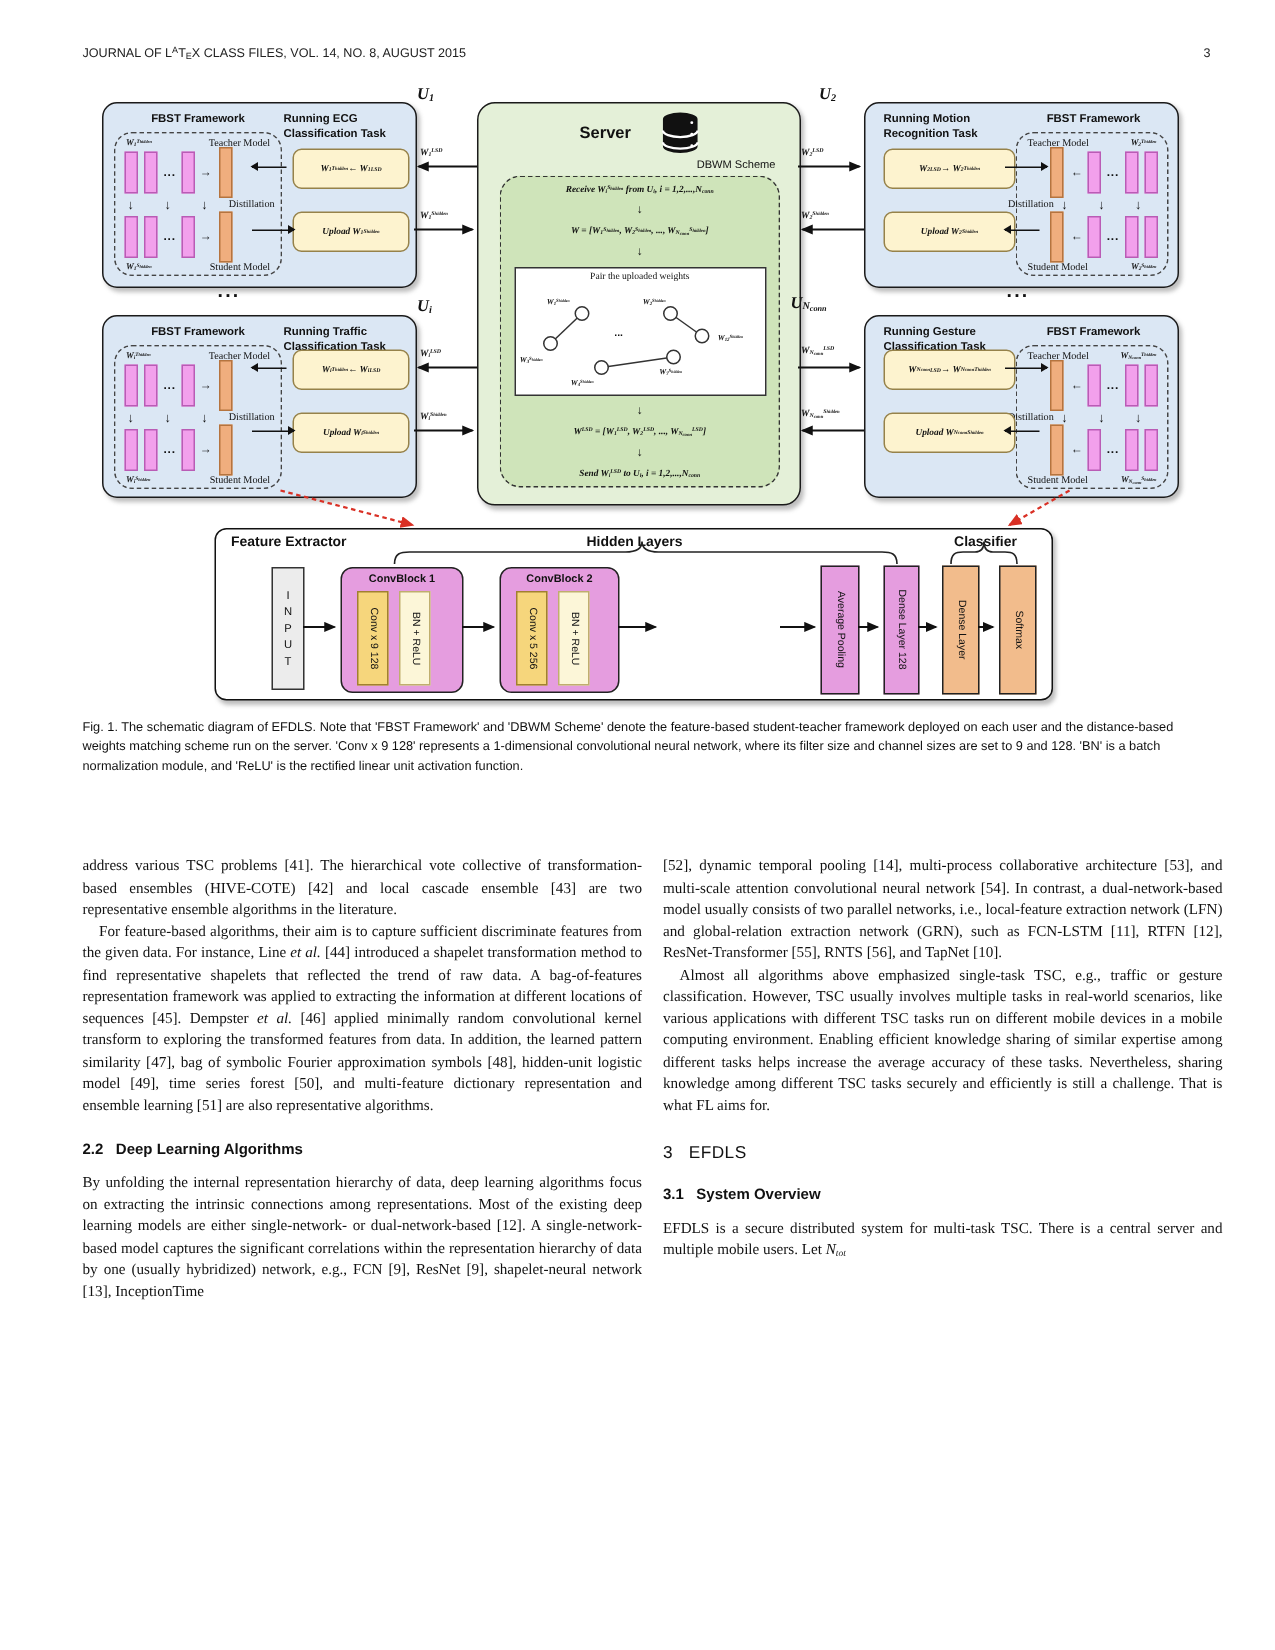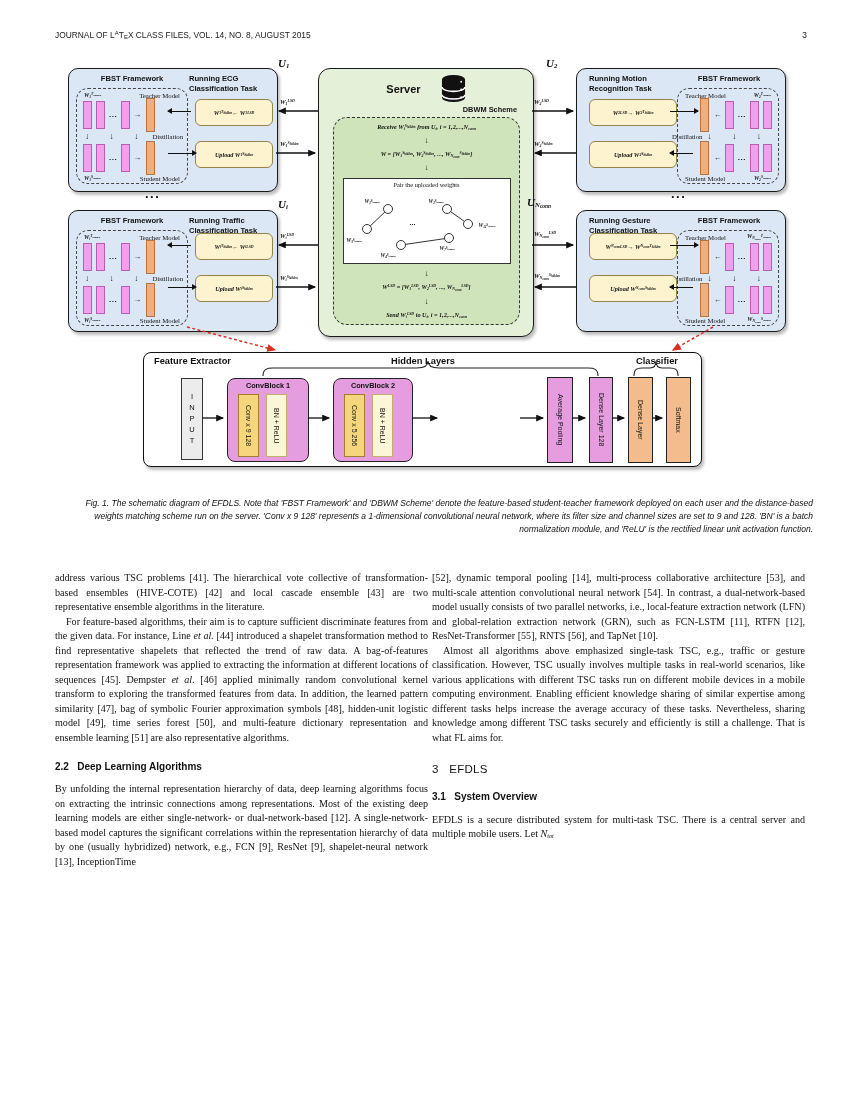--- a/index.html
+++ b/index.html
@@ -49,21 +49,21 @@
   .bot .c1{top:34px;}.bot .c2{top:76px;}
   .conn.dl::before{content:"";position:absolute;left:-1px;top:-4.3px;border:3.4px solid transparent;border-right:5.5px solid #111;border-left:0;}
   .conn.dr::after{content:"";position:absolute;right:-1px;top:-4.3px;border:3.4px solid transparent;border-left:5.5px solid #111;border-right:0;}
   .ulab{position:absolute;font:italic bold 11px "Liberation Serif",serif;}
   .alab{position:absolute;font:italic 600 6.3px "Liberation Serif",serif;white-space:nowrap;}
   .dotsmid{position:absolute;font-weight:bold;font-size:13px;letter-spacing:1.5px;}
   
   .server{position:absolute;left:253px;top:13px;width:214px;height:267px;background:#e4f0d8;border:1.6px solid #1a1a1a;border-radius:12px;}
   .server-head{position:absolute;top:5px;left:0;right:0;display:flex;justify-content:center;align-items:center;gap:20px;}
   .server-title{font-size:11px;font-weight:bold;}
-  .dbwm{position:absolute;top:36px;right:16px;font-size:7.4px;font-weight:bold;}
+  .dbwm{position:absolute;top:36px;right:16px;font-size:7.4px;font-weight:normal;}
   .sdash{position:absolute;left:14px;right:13px;top:48px;bottom:11px;background:#cfe4ba;border:1.1px dashed #333;border-radius:14px;display:flex;flex-direction:column;align-items:center;justify-content:space-between;padding:5px 3px;}
   .sline{font:italic 600 6.2px "Liberation Serif",serif;white-space:nowrap;}
   .sarr{font-size:8px;font-weight:bold;line-height:.7;}
   .pairbox{position:relative;width:166px;height:84px;background:#fff;border:1px solid #333;flex:none;}
   .pair-title{position:absolute;top:2px;left:0;right:0;text-align:center;font:6.4px "Liberation Serif",serif;}
   .pairsvg{position:absolute;left:0;top:10px;width:166px;height:64px;}
   .pn{position:absolute;font:italic 600 5.2px "Liberation Serif",serif;white-space:nowrap;}
   .pdots{position:absolute;font-weight:bold;font-size:7px;}
   
   .net{position:absolute;left:78px;top:297px;width:557px;height:113px;background:#fff;border:1.6px solid #111;border-radius:8px;}
@@ -79,23 +79,23 @@
   .conv{left:10px;top:15px;width:19px;height:61px;background:#f6d67c;border:.9px solid #a08030;}
   .bnr{left:38px;top:15px;width:19px;height:61px;background:#fcf6d8;border:.9px solid #bfae6e;}
   .vb{border:1.2px solid #222;top:24px;height:84px;}
   .vb-pink{background:#e59ddf;}
   .vb-or{background:#f2bc8c;}
   .ap{left:403px;width:24px;}
   .d128{left:445px;width:22px;}
   .dl{left:484px;width:23px;}
   .sm{left:522px;width:23px;}
   
-  .cap{position:absolute;left:55px;top:497px;width:758px;font-size:8.5px;line-height:12.8px;color:#111;text-align:right;font-style:italic;}
-  
-  .bodytxt{position:absolute;left:55px;top:571px;width:760px;display:flex;gap:4px;font-family:"Liberation Serif",serif;font-size:10.1px;line-height:14.55px;text-align:justify;}
+  .cap{position:absolute;left:55px;top:478px;width:758px;font-size:8.5px;line-height:12.8px;color:#111;text-align:left;}
+  
+  .bodytxt{position:absolute;left:55px;top:571px;width:760px;display:flex;gap:4px;font-family:"Liberation Serif",serif;font-size:10.1px;line-height:14.55px;text-align:justify;justify-content:space-between;}
   .col{width:373px;}
   .bp{margin:0;}
   .ind{text-indent:11px;}
   .hsub{font-family:"Liberation Sans",sans-serif;font-weight:bold;font-size:10px;margin:14px 0 8px 0;text-align:left;}
   .hsec{font-family:"Liberation Sans",sans-serif;font-weight:normal;font-size:11.5px;margin:16px 0 8px 0;text-align:left;letter-spacing:.3px;}
 </style>
 </head>
 <body>
 
 <div class="hdr">

